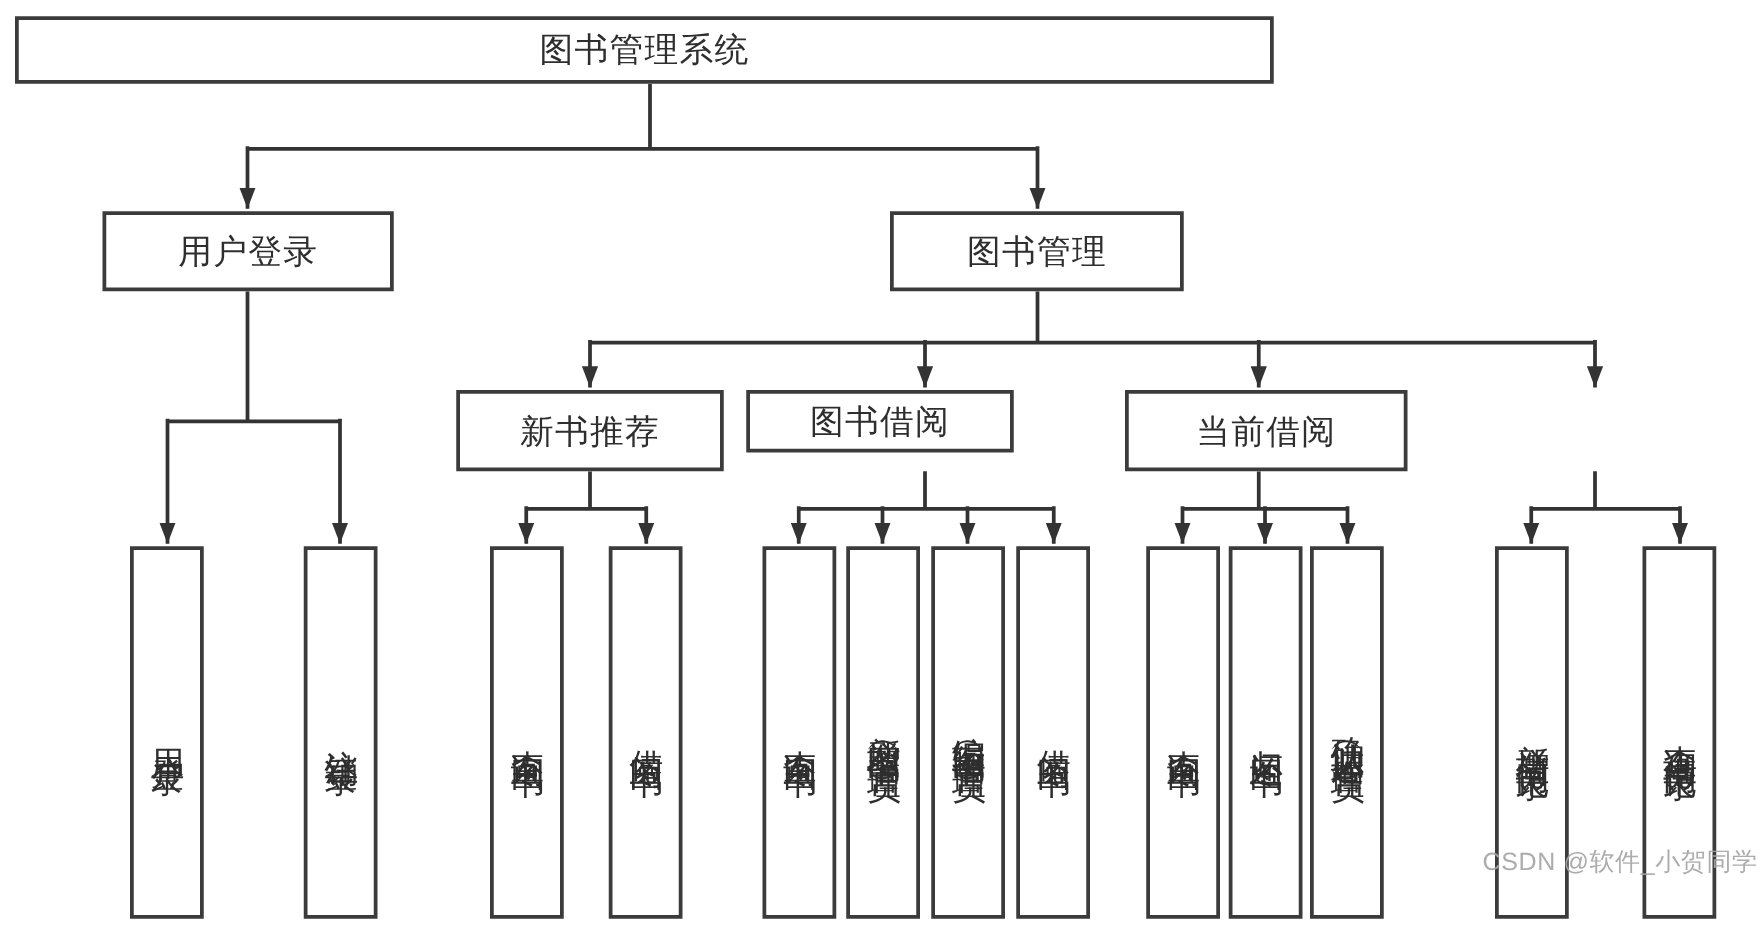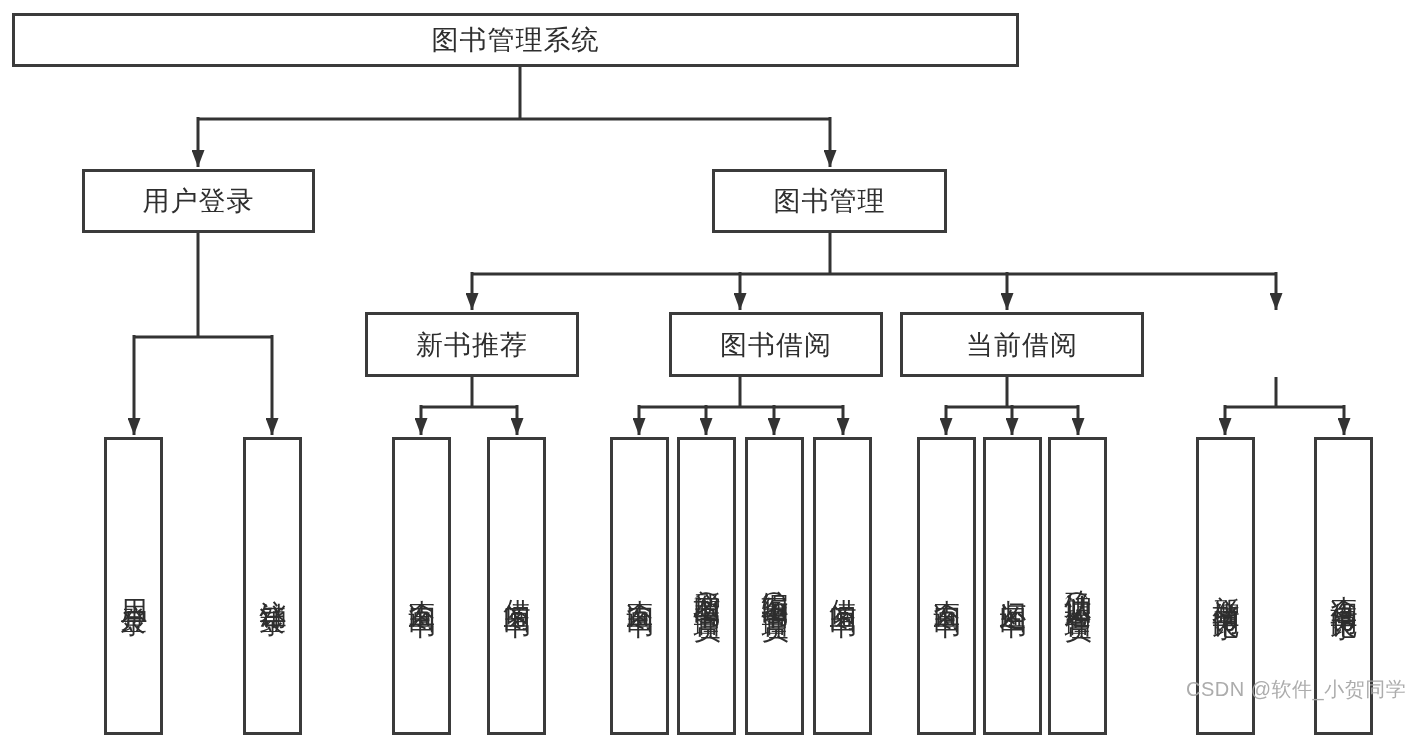--- a/index.html
+++ b/index.html
@@ -81,22 +81,22 @@
       <line x1="1344" y1="405" x2="1344" y2="435" marker-end="url(#ah)"></line>
     </g>
   </svg>
 
   <div class="box" style="left:12px;top:13px;width:1007px;height:54px">图书管理系统</div>
 
   <div class="box" style="left:82px;top:169px;width:233px;height:64px">用户登录</div>
   <div class="box" style="left:365px;top:312px;width:214px;height:65px">新书推荐</div>
 
   <div class="box" style="left:712px;top:169px;width:235px;height:64px">图书管理</div>
-  <div class="box" style="left:669px;top:312px;width:214px;height:65px">图书借阅</div>
-  <div class="box" style="left:900px;top:312px;width:244px;height:65px">当前借阅</div>
+  <div class="box" style="left:597px;top:312px;width:214px;height:50px">图书借阅</div>
+  <div class="box" style="left:900px;top:312px;width:226px;height:65px">当前借阅</div>
 
   <div class="box leaf" style="left:104px;top:437px;width:59px;height:298px">
     <span>用户登录</span>
   </div>
   <div class="box leaf" style="left:243px;top:437px;width:59px;height:298px">
     <span>注销登录</span>
   </div>
 
   <div class="box leaf" style="left:392px;top:437px;width:59px;height:298px">
     <span>查询图书</span>

